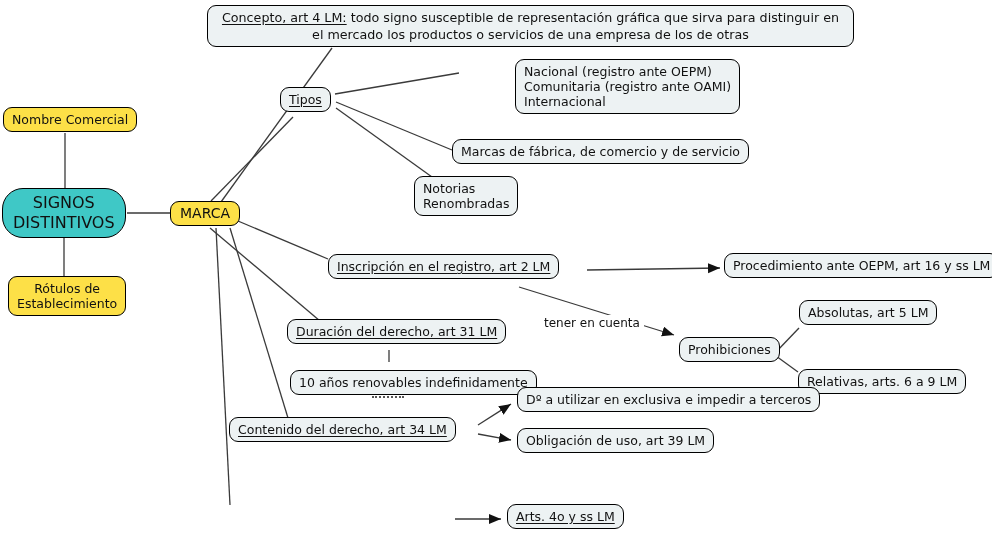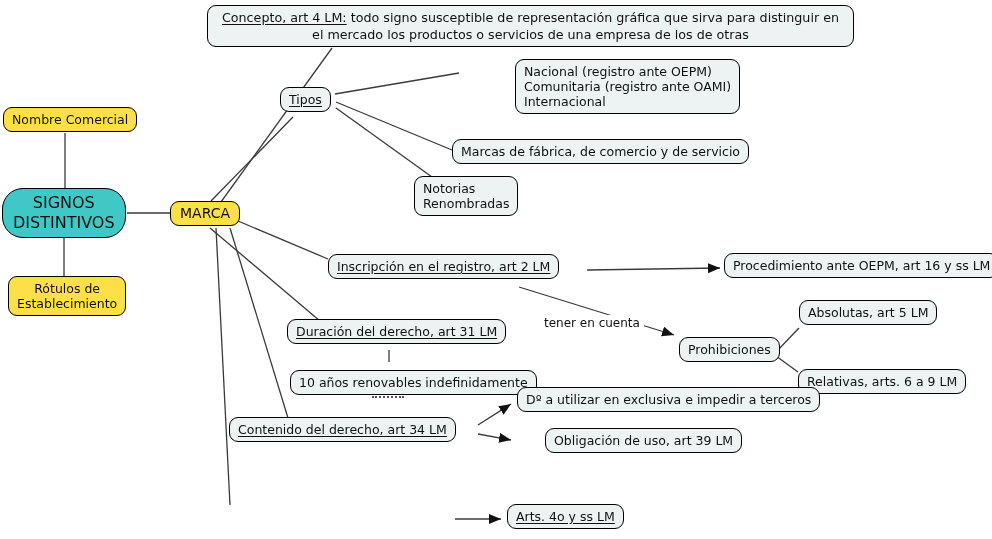--- a/index.html
+++ b/index.html
@@ -110,18 +110,18 @@
   <div class="node u" style="left:287px; top:319px;">Duración del derecho, art 31 LM</div>
 
   <div class="node" style="left:290px; top:370px;">10 años renovables indefinidamente</div>
 
   <div class="dots" style="left:372px; top:389px;"></div>
 
   <div class="node u" style="left:229px; top:417px;">Contenido del derecho, art 34 LM</div>
 
   <div class="node" style="left:517px; top:387px;">Dº a utilizar en exclusiva e impedir a terceros</div>
 
-  <div class="node" style="left:545px; top:428px;">Obligación de uso, art 39 LM</div>
+  <div class="node" style="left:517px; top:428px;">Obligación de uso, art 39 LM</div>
 
 
   <div class="node u" style="left:507px; top:504px;">Arts. 4o y ss LM</div>
 
 </div>
 
 </body></html>

